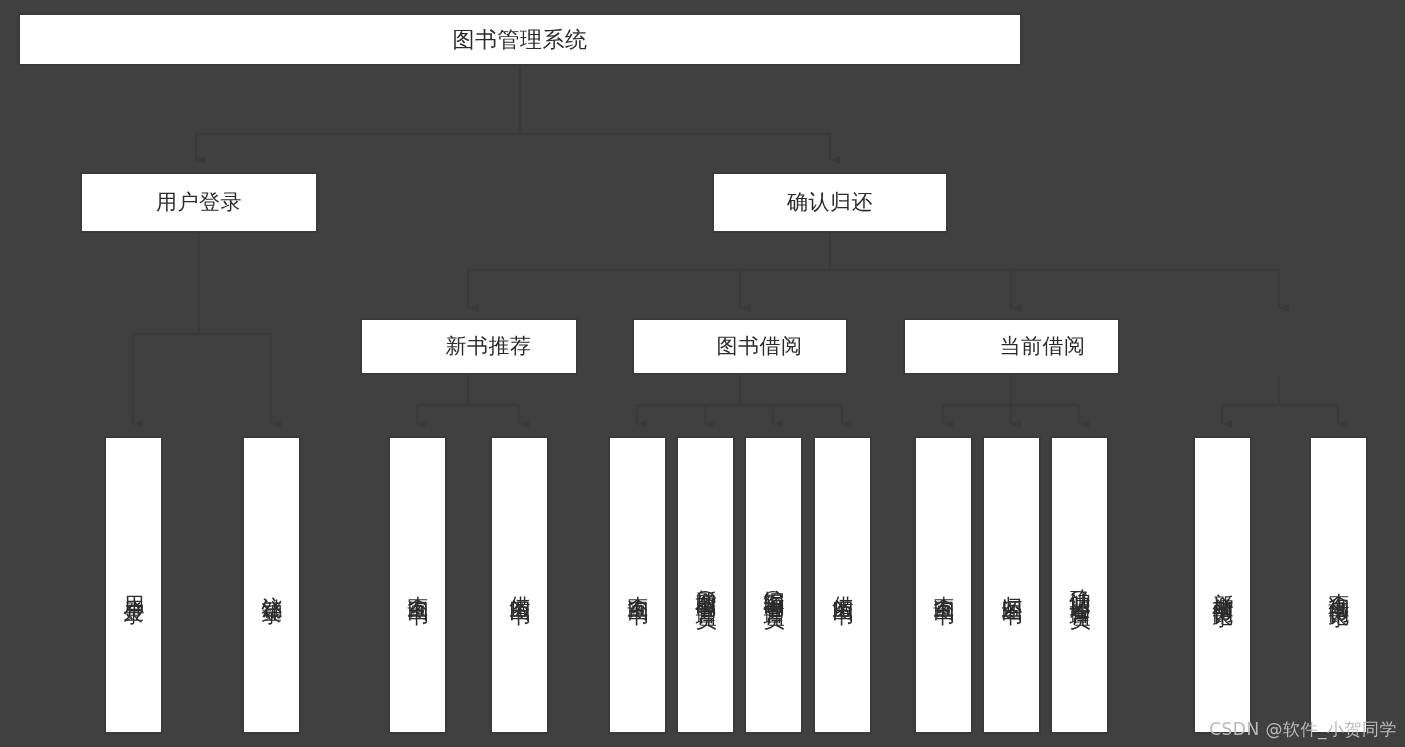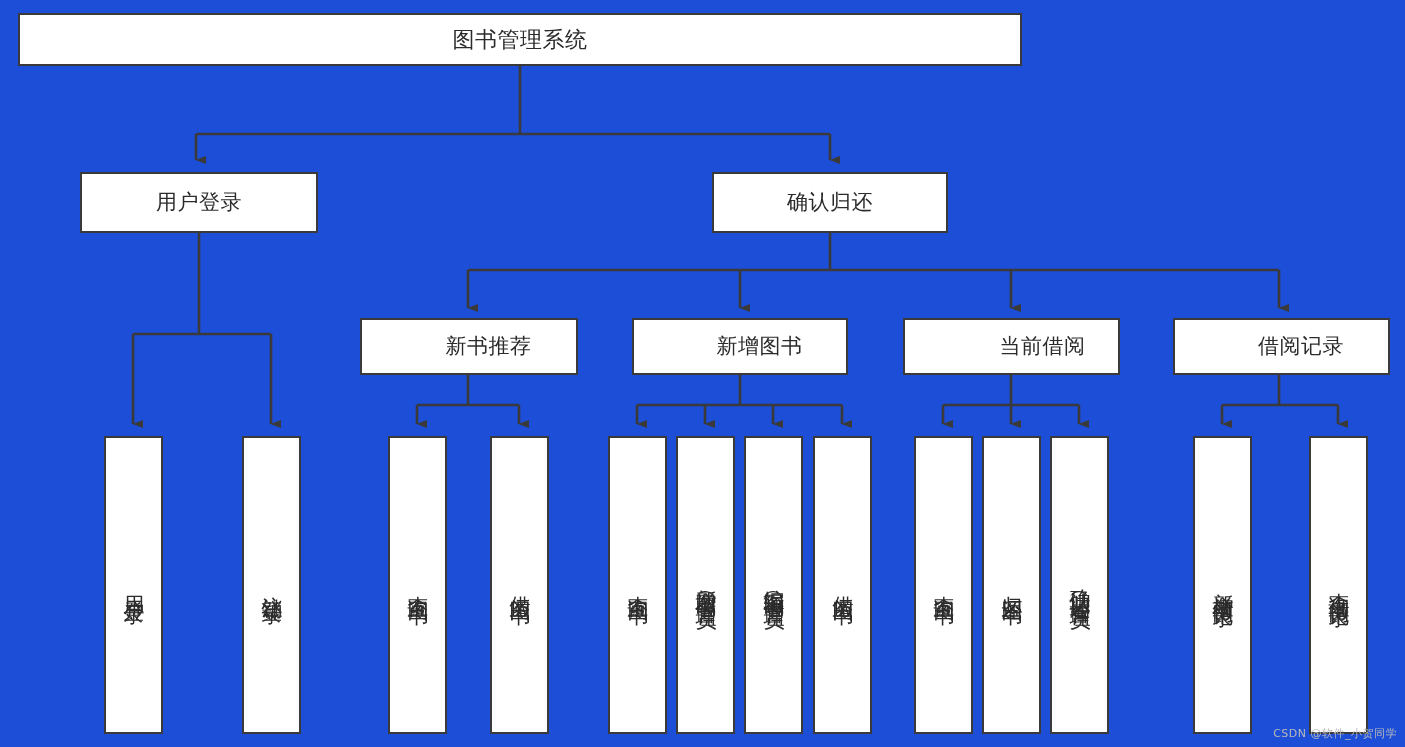--- a/index.html
+++ b/index.html
@@ -8,21 +8,21 @@
     padding: 0;
     background: #ffffff;
   }
   body {
     font-family: "DejaVu Sans", "Liberation Sans", sans-serif;
   }
   #canvas {
     position: relative;
     width: 1405px;
     height: 747px;
-    background: #1d4ed8;
+    background: #404040;
     overflow: hidden;
   }
   #diagram-svg {
     position: absolute;
     left: 0;
     top: 0;
     width: 1405px;
     height: 747px;
   }
   .node-box {
@@ -52,21 +52,21 @@
   }
   .node-box.root .node-label { font-size: 22px; }
   .node-box.level2 .node-label { font-size: 21px; }
   .node-box.level3 .node-label { font-size: 21px; margin-left: 39px; }
 
   #watermark {
     position: absolute;
     right: 8px;
     bottom: 6px;
     color: #b9b9b9;
-    font-size: 11px;
+    font-size: 17px;
     letter-spacing: 0.5px;
     white-space: nowrap;
     pointer-events: none;
   }
 </style>
 </head>
 <body>
 
 <div id="canvas">
 
@@ -132,27 +132,24 @@
     <span class="node-label">用户登录</span>
   </div>
   <div class="node-box level2" style="left:712px; top:172px; width:236px; height:61px;">
     <span class="node-label">确认归还</span>
   </div>
 
   <div class="node-box level3" style="left:360px; top:318px; width:218px; height:57px;">
     <span class="node-label">新书推荐</span>
   </div>
   <div class="node-box level3" style="left:632px; top:318px; width:216px; height:57px;">
-    <span class="node-label">新增图书</span>
+    <span class="node-label">图书借阅</span>
   </div>
   <div class="node-box level3" style="left:903px; top:318px; width:217px; height:57px;padding-left:23px;">
     <span class="node-label">当前借阅</span>
-  </div>
-  <div class="node-box level3" style="left:1173px; top:318px; width:217px; height:57px;">
-    <span class="node-label">借阅记录</span>
   </div>
 
   <div class="node-box vertical" style="left:104px; top:436px; width:59px; height:298px;">
     <span class="node-label">用户登录</span>
   </div>
   <div class="node-box vertical" style="left:242px; top:436px; width:59px; height:298px;">
     <span class="node-label">注销登录</span>
   </div>
 
   <div class="node-box vertical" style="left:388px; top:436px; width:59px; height:298px;">

